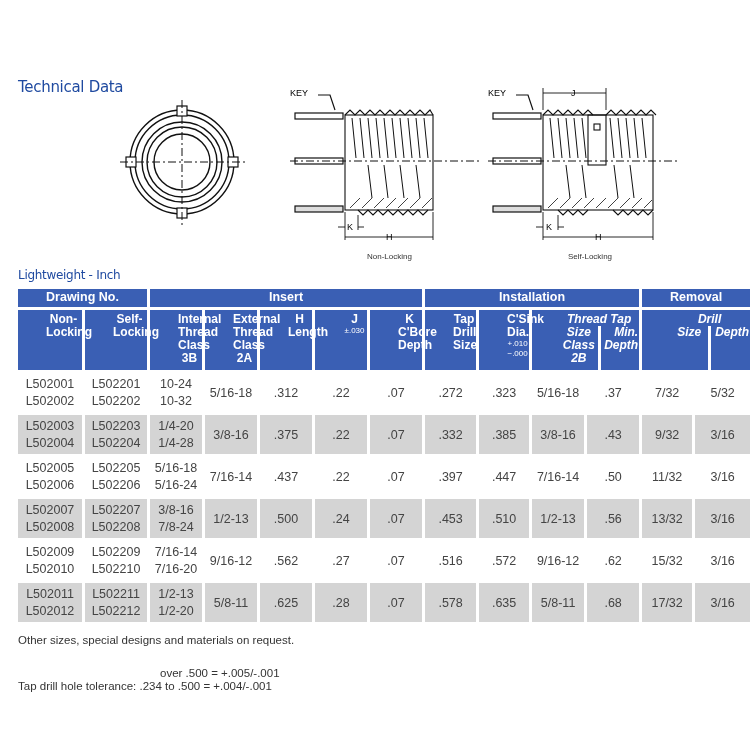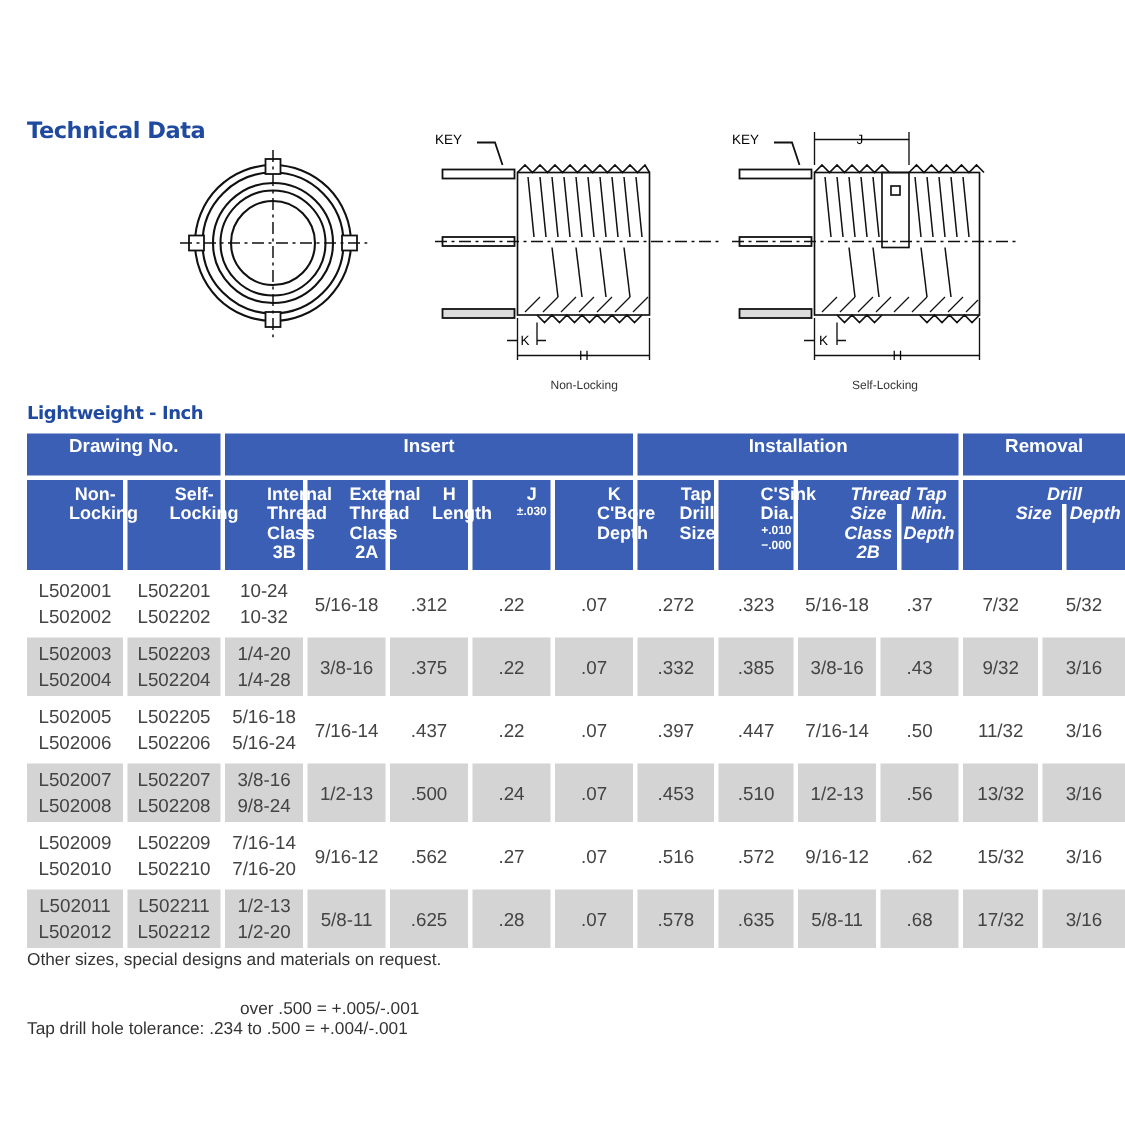--- a/index.html
+++ b/index.html
@@ -1,35 +1,35 @@
 <!DOCTYPE html>
 <html><head>
 <meta charset="utf-8">
 <style>
   * { box-sizing: border-box; margin: 0; padding: 0; }
   html, body { width: 750px; height: 750px; background: #ffffff; overflow: hidden; }
   body { position: relative; font-family: "Liberation Sans", sans-serif; color: #333; }
 
-  .title { position: absolute; font-family: "DejaVu Sans", sans-serif; font-weight: bold; color: #1f4aa0; letter-spacing: -0.3px; text-align: center; }
+  .title { position: absolute; font-family: "DejaVu Sans", sans-serif; font-weight: normal; color: #1f4aa0; letter-spacing: -0.3px; text-align: center; }
   #t1 { left: 18px; top: 78px; font-size: 15px; }
   #t2 { left: 18px; top: 268px; font-size: 12px; }
 
   .drawing { position: absolute; }
   .cap { position: absolute; font-size: 8px; color: #333; }
 
   table.spec { position: absolute; left: 15px; top: 286px; width: 725px; border-collapse: separate; border-spacing: 3px 3px; table-layout: fixed; }
   table.spec th { background: #3a5fb4; color: #fff; font-weight: bold; font-size: 12px; line-height: 13px; text-align: center; vertical-align: top; padding: 3px 1px 0 1px; }
-  table.spec thead tr.g th { height: 28px; padding-top: 2px; font-size: 12.5px; }
+  table.spec thead tr.g th { height: 18px; padding-top: 2px; font-size: 12.5px; }
   table.spec thead tr.s th { height: 60px; padding-left: 28px; }
-  .small { font-size: 8px; font-weight: bold; line-height: 10px; display: block; }
+  .small { font-size: 8px; font-weight: normal; line-height: 10px; display: block; }
   .tt { display: flex; flex-direction: column; height: 57px; font-style: italic; }
   .tt .tl { text-align:center; }
   .tt .split { display: flex; flex: 1; }
   .tt .split div { flex: 1; text-align: center; }
-  .tt .split div + div { border-left: 3px solid #fff; }
+  .tt .split div + div { border-left: 3px solid #fff; text-align: right; }
 
   table.spec td { font-size: 12.5px; color: #444; text-align: center; height: 39px; padding: 0; vertical-align: middle; }
   table.spec tr.alt td { background: #d4d4d4; }
   table.spec td .two { display: flex; flex-direction: column; justify-content: space-between; height: 39px; padding: 3px 0; line-height: 16px; }
 
   .note { position: absolute; left: 18px; font-size: 11.5px; color: #333; }
 </style>
 </head>
 <body>
 
@@ -335,21 +335,21 @@
         </td>
         <td>
           <div class="two">
             <span>L502207</span>
             <span>L502208</span>
           </div>
         </td>
         <td>
           <div class="two">
             <span>3/8-16</span>
-            <span>9/8-24</span>
+            <span>7/8-24</span>
           </div>
         </td>
         <td>1/2-13</td>
         <td>.500</td>
         <td>.24</td>
         <td>.07</td>
         <td>.453</td>
         <td>.510</td>
         <td>1/2-13</td>
         <td>.56</td>

